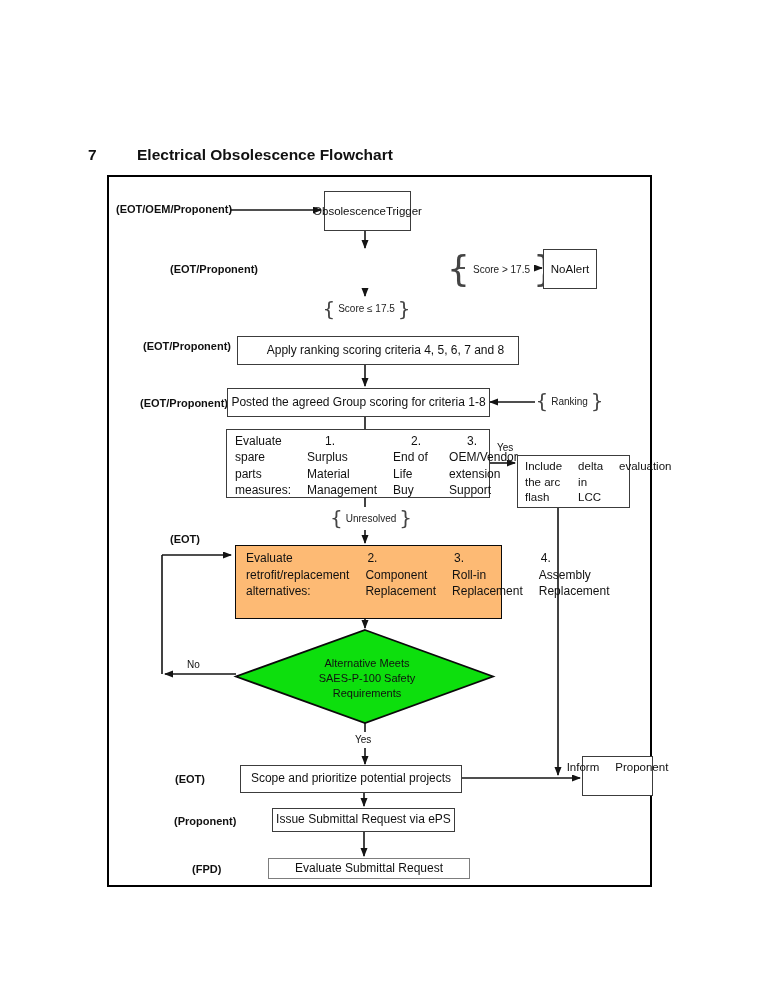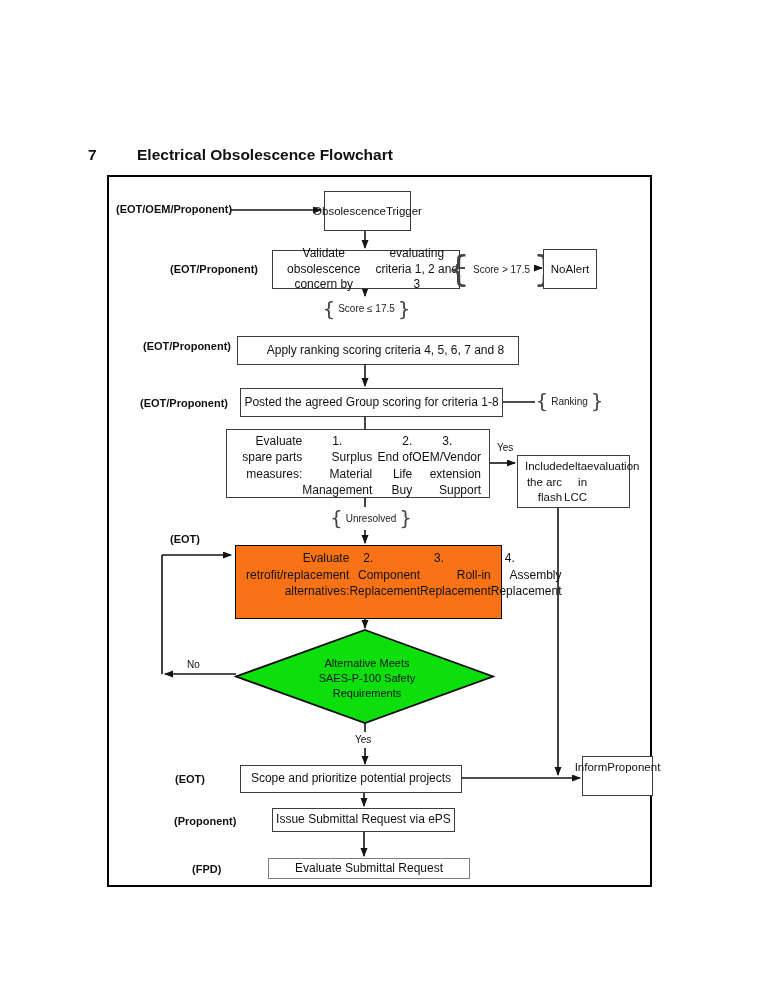--- a/index.html
+++ b/index.html
@@ -8,21 +8,21 @@
   .sec-num{position:absolute;left:88px;top:146px;font-size:15.5px;font-weight:bold;}
   .sec-title{position:absolute;left:137px;top:146px;font-size:15.5px;font-weight:bold;text-align:right;}
   .frame{position:absolute;left:107px;top:175px;width:545px;height:712px;
     border:2px solid #000;box-sizing:border-box;}
   .layer{position:absolute;left:0;top:0;width:541px;height:708px;}
   svg.conn{position:absolute;left:0;top:0;pointer-events:none;}
   .node{position:absolute;box-sizing:border-box;border:1.4px solid #3c3c3c;background:#fff;
     display:flex;flex-direction:row;align-items:center;justify-content:center;
     font-size:12px;line-height:1.3;text-align:center;}
   .node span{display:block;}
-  .node.leftal{align-items:flex-start;text-align:right;justify-content:flex-start;}
+  .node.leftal{align-items:flex-start;text-align:left;justify-content:flex-start;gap:16px;}
   .rolelabel{position:absolute;font-size:11px;font-weight:bold;white-space:nowrap;}
   .edgelabel{position:absolute;font-size:10px;white-space:nowrap;}
   .brace{position:absolute;display:flex;align-items:center;justify-content:center;color:#2a2a2a;}
   .brace .bg{font-family:"DejaVu Sans",sans-serif;line-height:1;color:#444;}
   .brace-lg .bg{font-size:36px;}
   .brace-sm .bg{font-size:20px;}
   .brace .bt{font-size:10px;padding:0 3px;white-space:nowrap;color:#222;}
   .li{display:flex;line-height:16.4px;}
   .li .num{width:22px;margin-left:18px;flex:none;}
   .greenbox{border:1.8px solid #0a0a0a;padding:4px 10px;font-size:12px;}
@@ -99,24 +99,20 @@
       <div class="rolelabel" style="left:61px;top:356px;">(EOT)</div>
       <div class="rolelabel" style="left:66px;top:596px;">(EOT)</div>
       <div class="rolelabel" style="left:65px;top:638px;">(Proponent)</div>
       <div class="rolelabel" style="left:83px;top:686px;">(FPD)</div>
 
       <div class="node" style="left:215px;top:14px;width:87px;height:40px;font-size:11.5px;">
         <span>Obsolescence</span>
         <span>Trigger</span>
       </div>
 
-      <div class="node" style="left:163px;top:73px;width:188px;height:39px;">
-        <span>Validate obsolescence concern by</span>
-        <span>evaluating criteria 1, 2 and 3</span>
-      </div>
 
       <div class="brace brace-lg" style="left:354px;top:72px;width:77px;height:40px;">
         <span class="bg">{</span>
         <span class="bt">Score &gt; 17.5</span>
         <span class="bg">}</span>
       </div>
 
       <div class="node" style="left:434px;top:72px;width:54px;height:40px;font-size:11.5px;">
         <span>No</span>
         <span>Alert</span>
@@ -125,21 +121,21 @@
       <div class="brace brace-sm" style="left:223px;top:121px;width:69px;height:21px;">
         <span class="bg">{</span>
         <span class="bt">Score ≤ 17.5</span>
         <span class="bg">}</span>
       </div>
 
       <div class="node" style="left:128px;top:159px;width:282px;height:29px;padding-left:15px;">
         <span>Apply ranking scoring criteria 4, 5, 6, 7 and 8</span>
       </div>
 
-      <div class="node" style="left:131px;top:211px;width:263px;height:29px;">
+      <div class="node" style="left:118px;top:211px;width:263px;height:29px;">
         <span>Posted the agreed Group scoring for criteria 1-8</span>
       </div>
 
       <div class="brace brace-sm" style="left:430px;top:212px;width:61px;height:24px;">
         <span class="bg">{</span>
         <span class="bt">Ranking</span>
         <span class="bg">}</span>
       </div>
 
       <div class="node leftal" style="left:117px;top:252px;width:264px;height:69px;padding:3px 8px;">
@@ -165,21 +161,21 @@
         <span>delta in LCC</span>
         <span>evaluation</span>
       </div>
 
       <div class="brace brace-sm" style="left:216px;top:329px;width:92px;height:24px;">
         <span class="bg">{</span>
         <span class="bt">Unresolved</span>
         <span class="bg">}</span>
       </div>
 
-      <div class="node leftal greenbox" style="left: 126px; top: 368px; width: 267px; height: 74px; background-color: #f97316;">
+      <div class="node leftal greenbox" style="left: 126px; top: 368px; width: 267px; height: 74px; background-color: #fdba74;">
         <span style="line-height:16.6px;">Evaluate retrofit/replacement alternatives:</span>
         <span class="li">
             <span class="num">2.</span>
             <span>Component Replacement</span>
           </span>
         <span class="li">
             <span class="num">3.</span>
             <span>Roll-in Replacement</span>
           </span>
         <span class="li">

